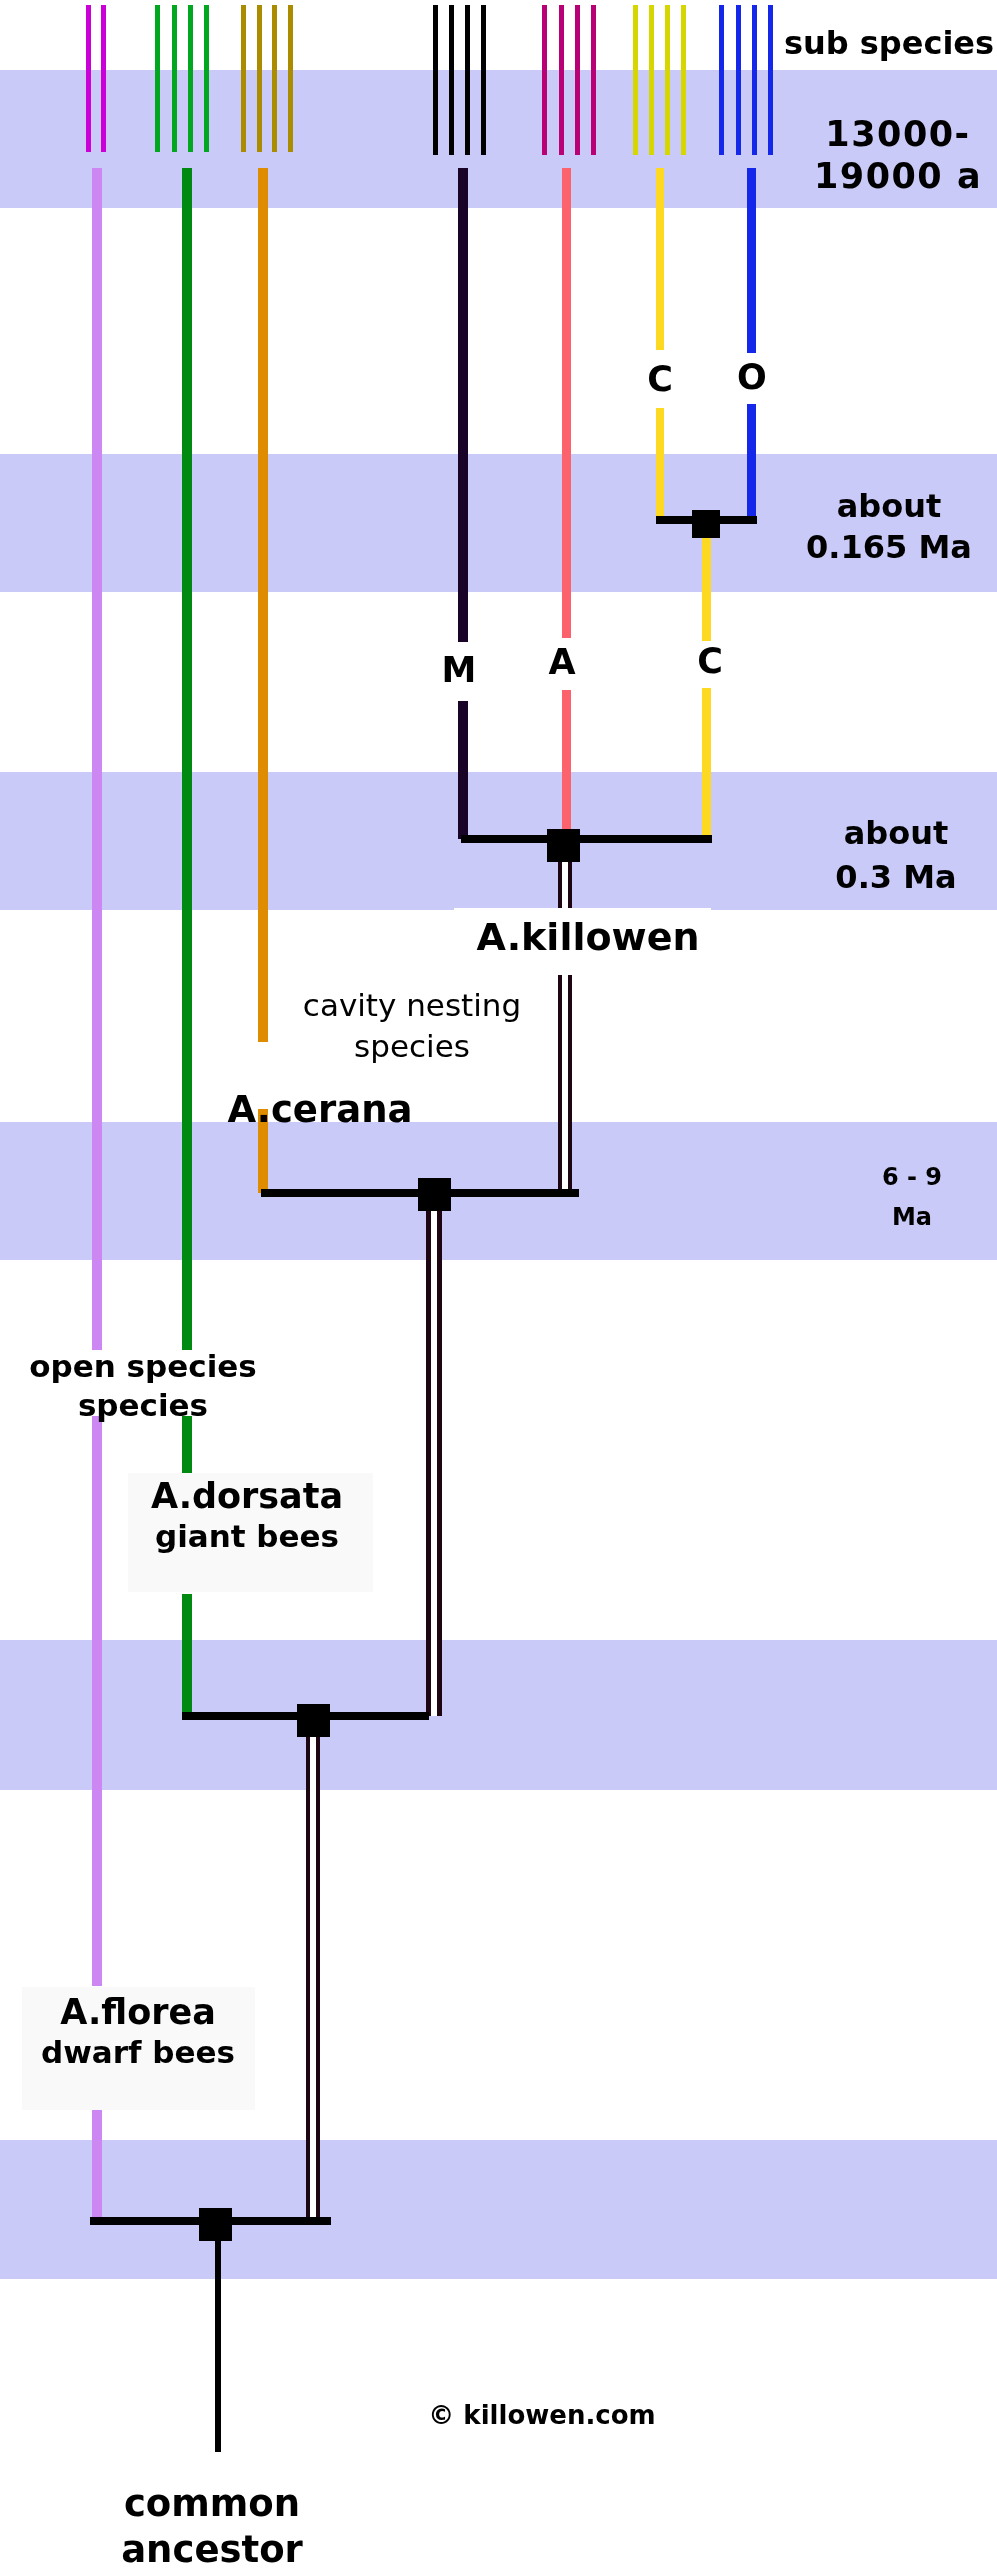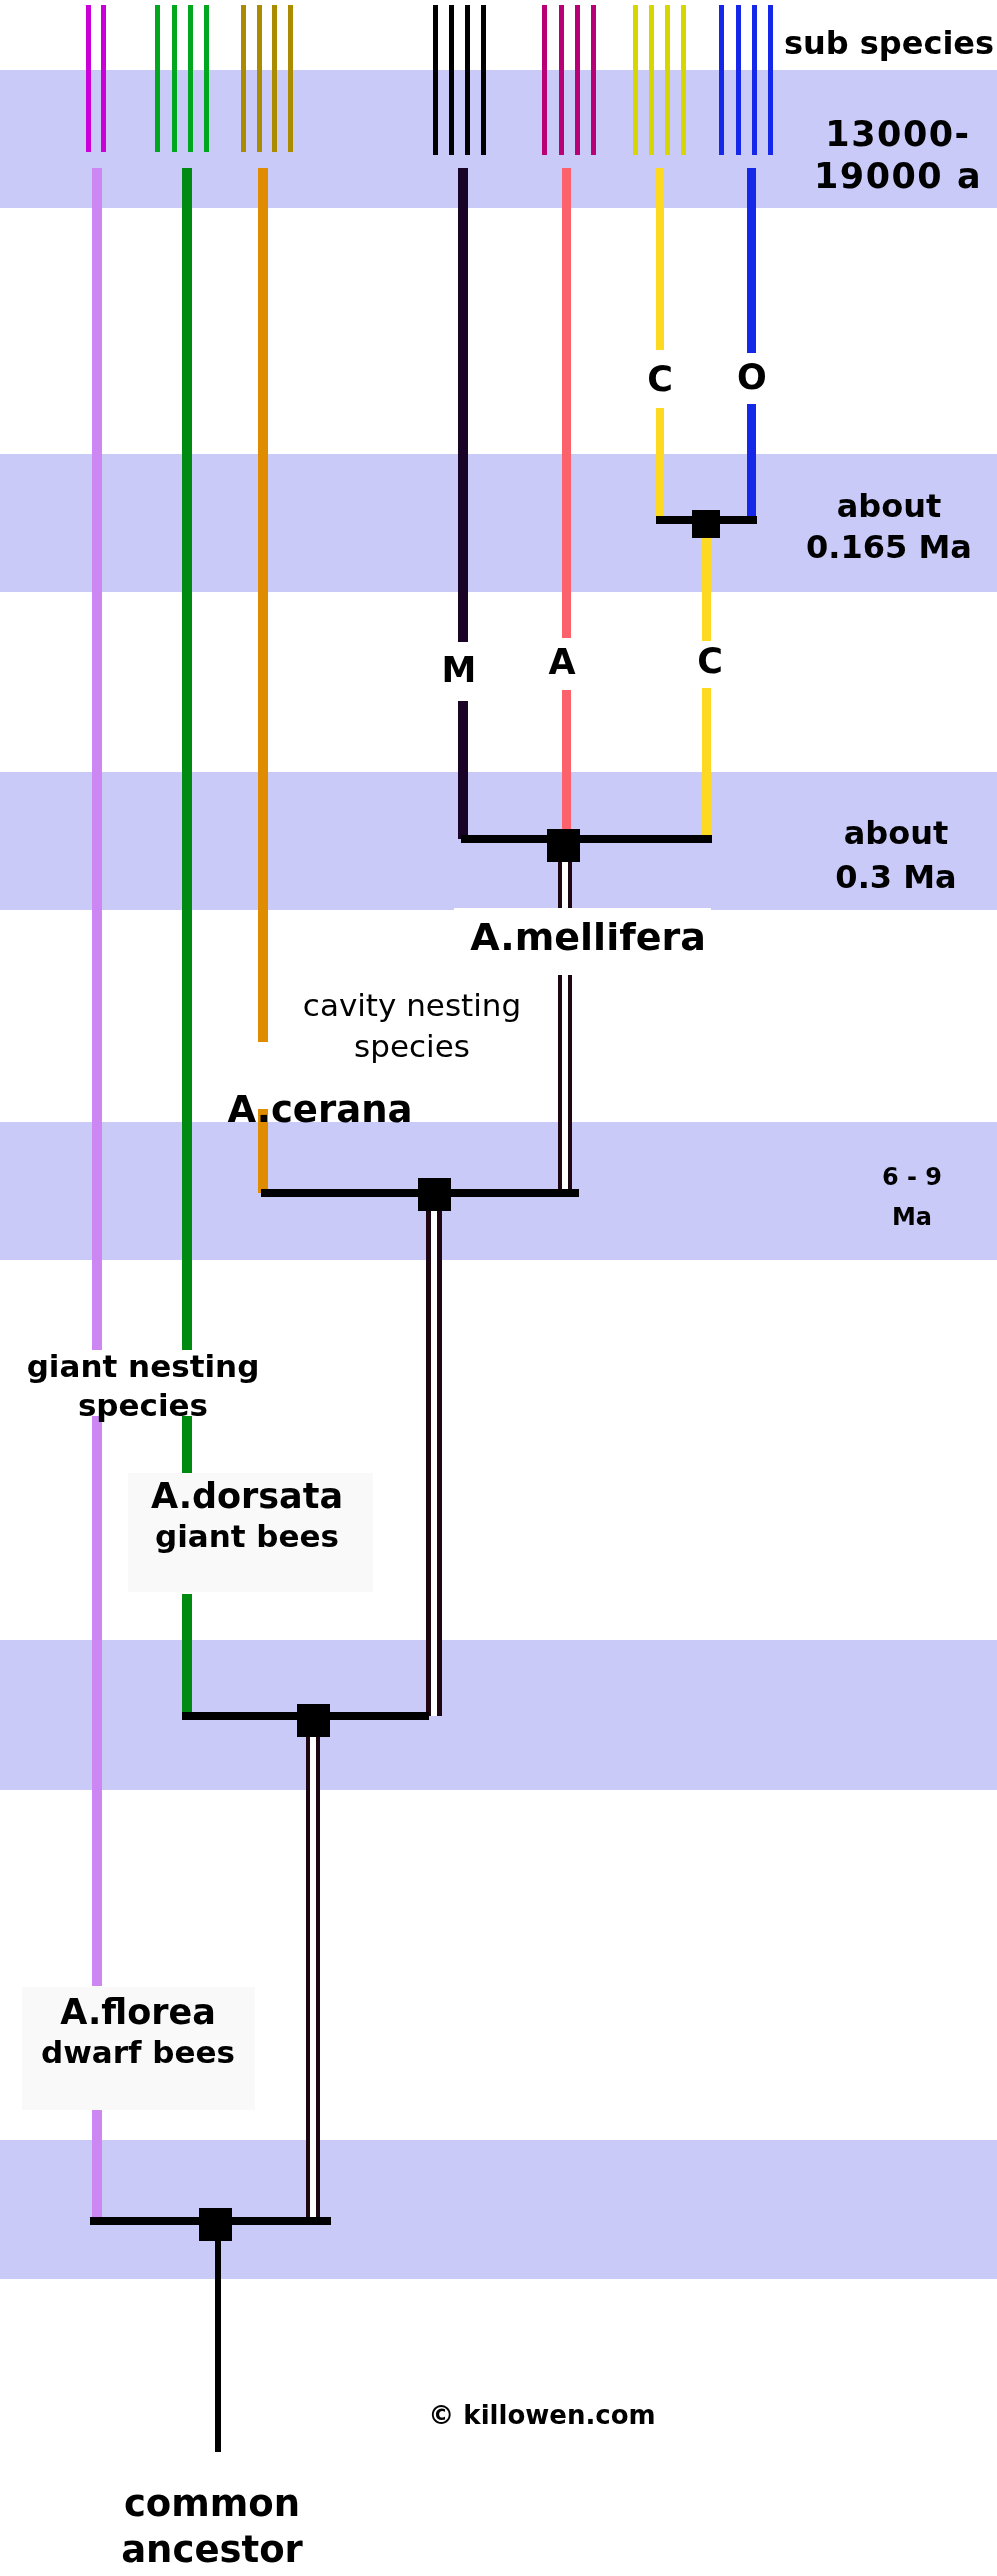--- a/index.html
+++ b/index.html
@@ -123,35 +123,35 @@
         <div class="ln">A</div>
       </div>
       <div class="abs label" style="left: 710px; top: 641px; font-size: 35px; font-weight: bold; line-height: 40px; letter-spacing: 0px;">
         <div class="ln">C</div>
       </div>
       <div class="abs label" style="left: 896px; top: 811px; font-size: 32px; font-weight: bold; line-height: 44px; letter-spacing: 0px;">
         <div class="ln">about</div>
         <div class="ln">0.3 Ma</div>
       </div>
       <div class="abs label" style="left: 588px; top: 915px; font-size: 38px; font-weight: bold; line-height: 44px; letter-spacing: 0px;">
-        <div class="ln">A.mellifera</div>
+        <div class="ln">A.killowen</div>
       </div>
       <div class="abs label" style="left: 412px; top: 985px; font-size: 31px; font-weight: normal; line-height: 41px; letter-spacing: 0px;">
         <div class="ln">cavity nesting</div>
         <div class="ln">species</div>
       </div>
       <div class="abs label" style="left: 320px; top: 1088px; font-size: 37px; font-weight: bold; line-height: 43px; letter-spacing: 0px;">
         <div class="ln">A.cerana</div>
       </div>
       <div class="abs label" style="left: 912px; top: 1157px; font-size: 24px; font-weight: bold; line-height: 40px; letter-spacing: 0px;">
         <div class="ln">6 - 9</div>
         <div class="ln">Ma</div>
       </div>
       <div class="abs label" style="left: 143px; top: 1347px; font-size: 31px; font-weight: bold; line-height: 39px; letter-spacing: 0px;">
-        <div class="ln">giant nesting</div>
+        <div class="ln">open species</div>
         <div class="ln">species</div>
       </div>
       <div class="abs label" style="left: 247px; top: 1476px; font-size: 35px; font-weight: bold; line-height: 41px; letter-spacing: 0px;">
         <div class="ln">A.dorsata</div>
       </div>
       <div class="abs label" style="left: 247px; top: 1518px; font-size: 31px; font-weight: bold; line-height: 37px; letter-spacing: 0px;">
         <div class="ln">giant bees</div>
       </div>
       <div class="abs label" style="left: 138px; top: 1992px; font-size: 35px; font-weight: bold; line-height: 41px; letter-spacing: 0px; text-align: center;">
         <div class="ln">A.florea</div>

